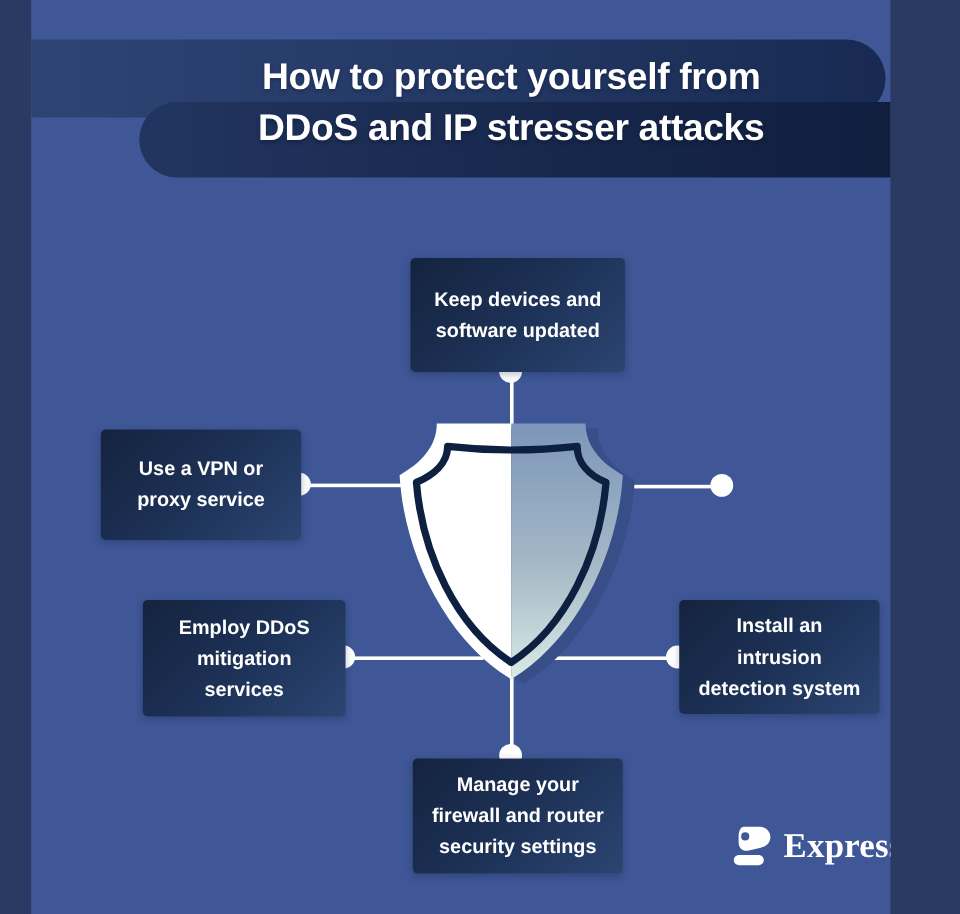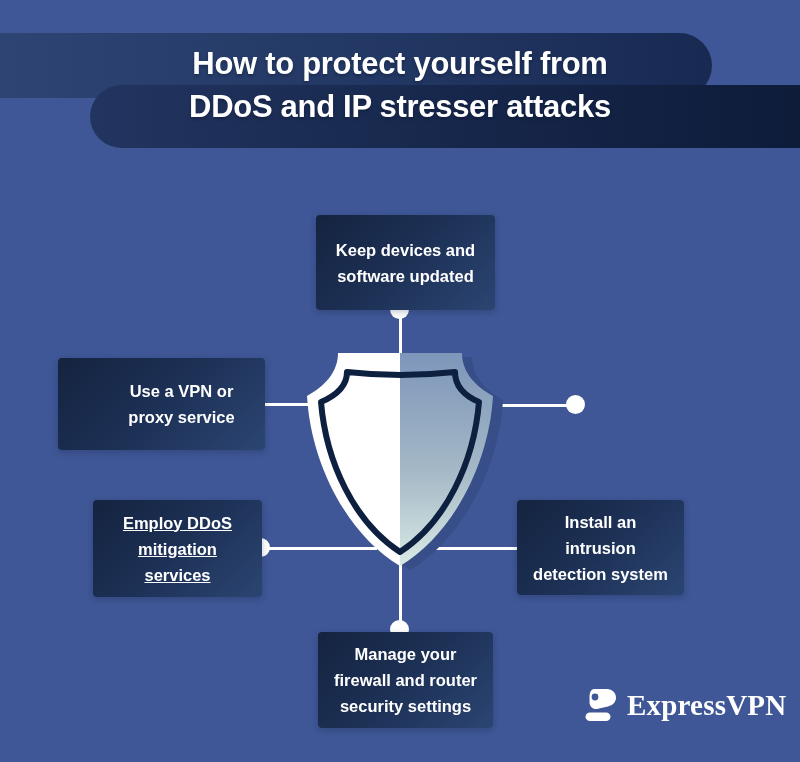--- a/index.html
+++ b/index.html
@@ -1,19 +1,20 @@
 <!DOCTYPE html>
 <html><head>
 <meta charset="utf-8">
 <style>
   html,body{margin:0;padding:0;background:#2b3a63;}
   #canvas{
-    position:relative;width:800px;height:762px;overflow:hidden;
+    position:relative;width:716px;height:762px;overflow:hidden;
     background:#3f5796;
     font-family:"Liberation Sans", sans-serif;
+    margin-left:26px;
   }
   
   .hdr-bar{position:absolute;}
   #hdr-bar-top{
     left:0;top:33px;width:712px;height:65px;
     border-radius:0 44px 44px 0;
     background:linear-gradient(to right,#2e4473 0%,#223763 55%,#182a52 100%);
   }
   #hdr-bar-bottom{
     left:90px;top:85px;width:710px;height:63px;
@@ -30,24 +31,24 @@
   
   .tip-box{
     position:absolute;border-radius:4px;
     background:linear-gradient(135deg,#14233f 0%,#1d3156 50%,#2b4572 100%);
     display:flex;align-items:center;justify-content:center;
     color:#ffffff;font-size:16.5px;font-weight:700;line-height:26px;
     text-align:center;white-space:pre-line;
     box-shadow:0 2px 6px rgba(15,25,55,0.25);
   }
   #tip-top        {left:316px;top:215px;width:179px;height:95px;}
-  #tip-left-upper {left:58px; top:358px;width:167px;height:92px;padding-left:40px;}
+  #tip-left-upper {left:58px; top:358px;width:167px;height:92px;}
   #tip-right-upper{left:576px;top:357px;width:169px;height:95px;}
-  #tip-left-lower {left:93px; top:500px;width:169px;height:97px;text-decoration:underline;}
-  #tip-right-lower{left:517px;top:500px;width:167px;height:95px;}
+  #tip-left-lower {left:93px; top:500px;width:169px;height:97px;}
+  #tip-right-lower{left:540px;top:500px;width:167px;height:95px;}
   #tip-bottom     {left:318px;top:632px;width:175px;height:96px;}
   
   .line{position:absolute;background:#ffffff;}
   .line.h{height:3px;}
   .line.v{width:3px;}
   #line-top        {left:399px;top:305px;height:55px;}
   #line-bottom     {left:399px;top:555px;height:77px;}
   #line-left-upper {left:220px;top:403px;width:115px;}
   #line-right-upper{left:465px;top:404px;width:115px;}
   #line-left-lower {left:257px;top:547px;width:120px;}

